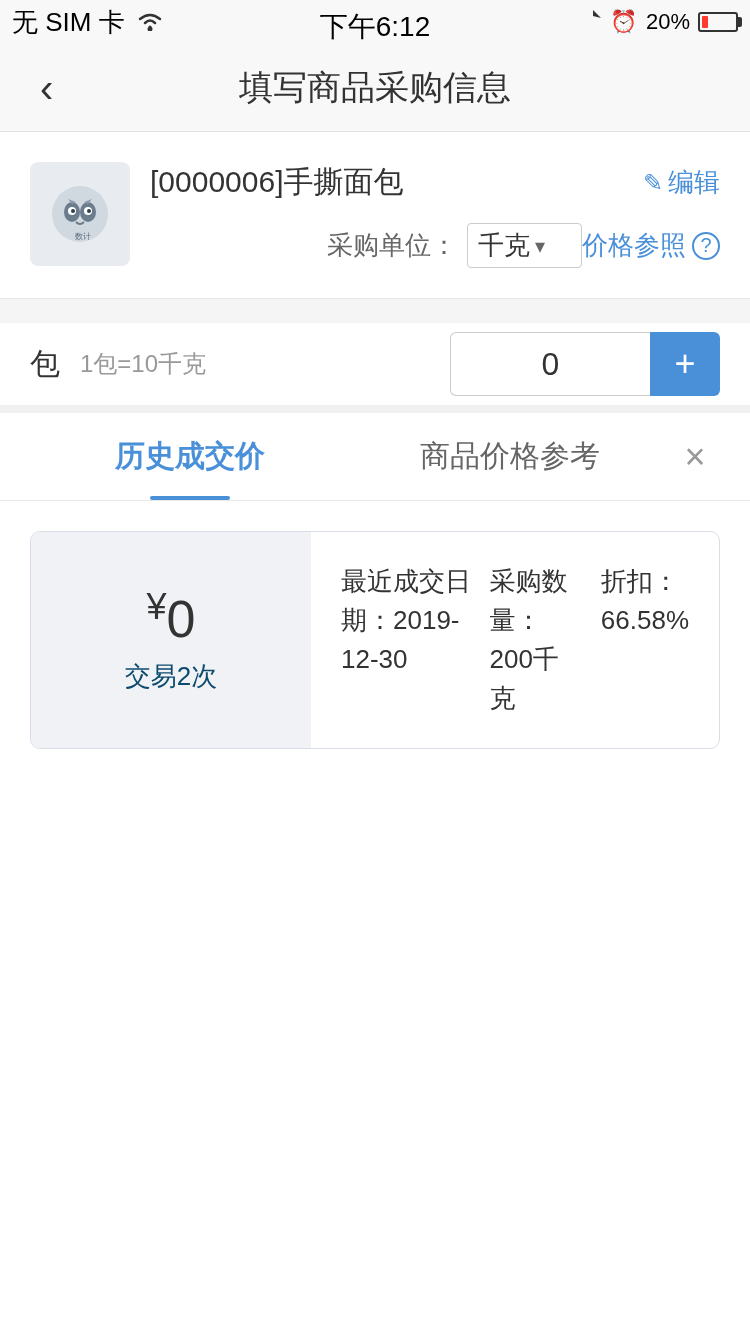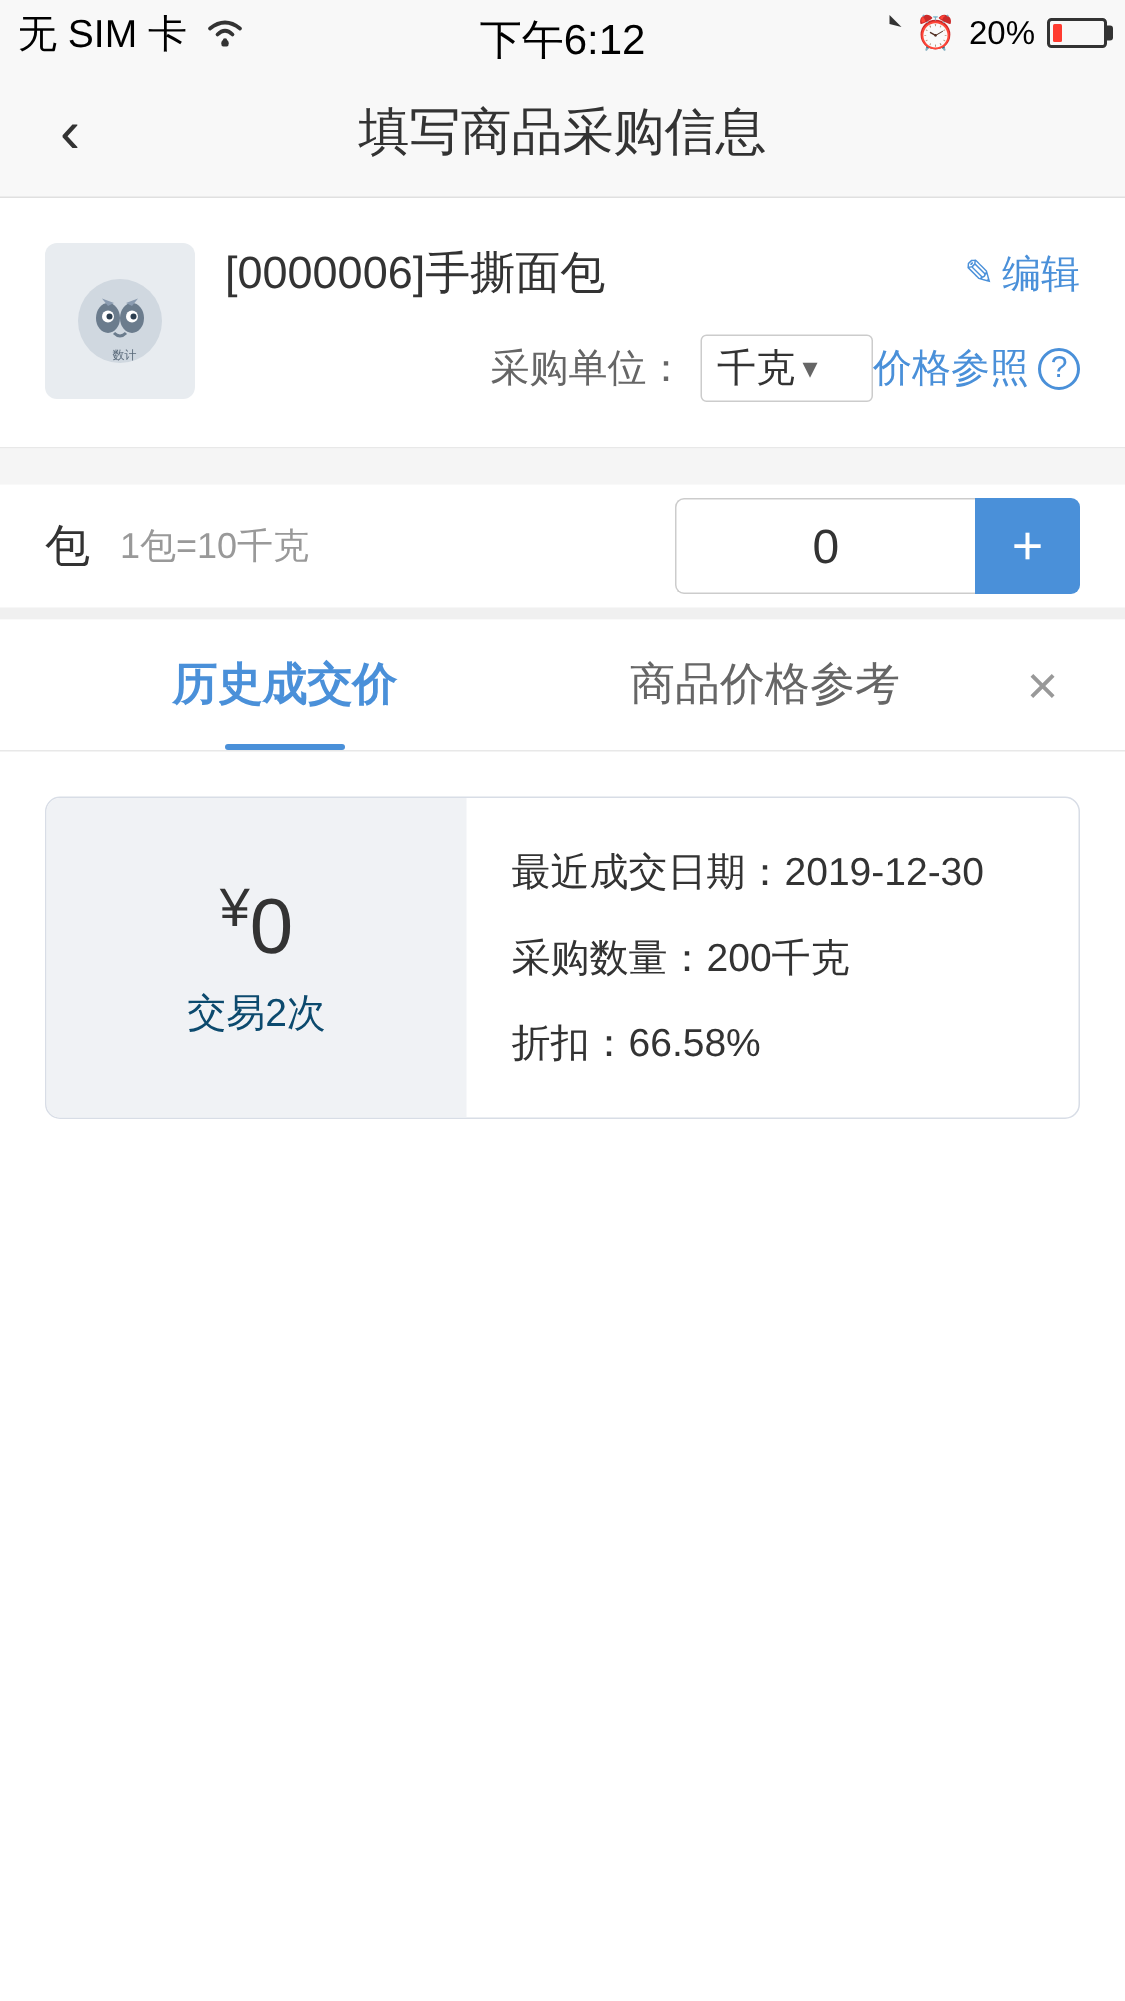--- a/index.html
+++ b/index.html
@@ -339,21 +339,21 @@
     }
     .history-trade-count {
       font-size: 26px;
       color: #0c4a6e;
       margin-top: 10px;
     }
     .history-right {
       flex: 1;
       padding: 30px 30px;
       display: flex;
-      flex-direction: column;
+      flex-direction: row;
       justify-content: center;
       gap: 18px;
     }
     .history-detail-row {
       font-size: 26px;
       color: #333;
       line-height: 1.5;
     }
     .history-detail-label {
       color: #333;

